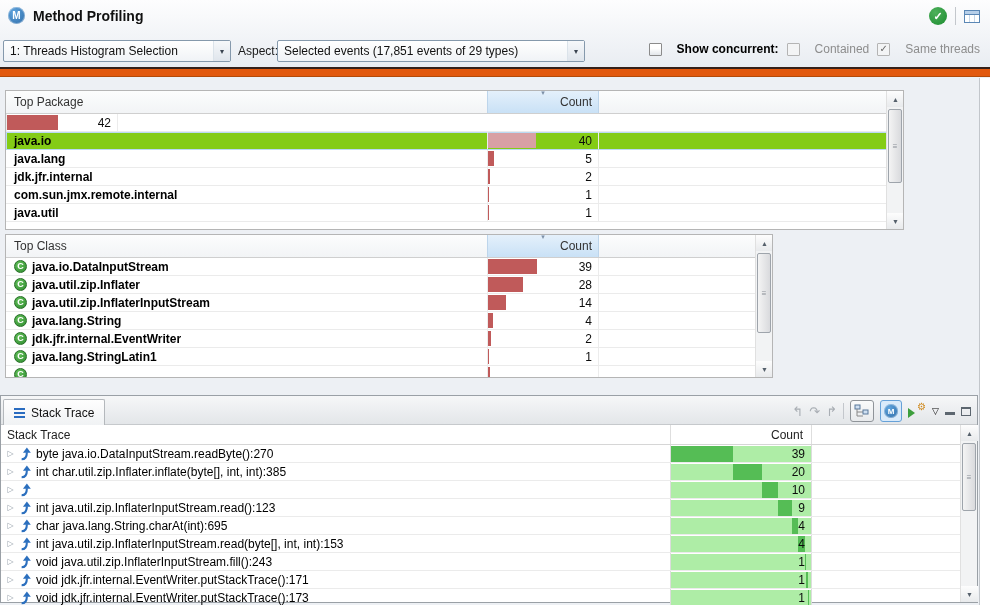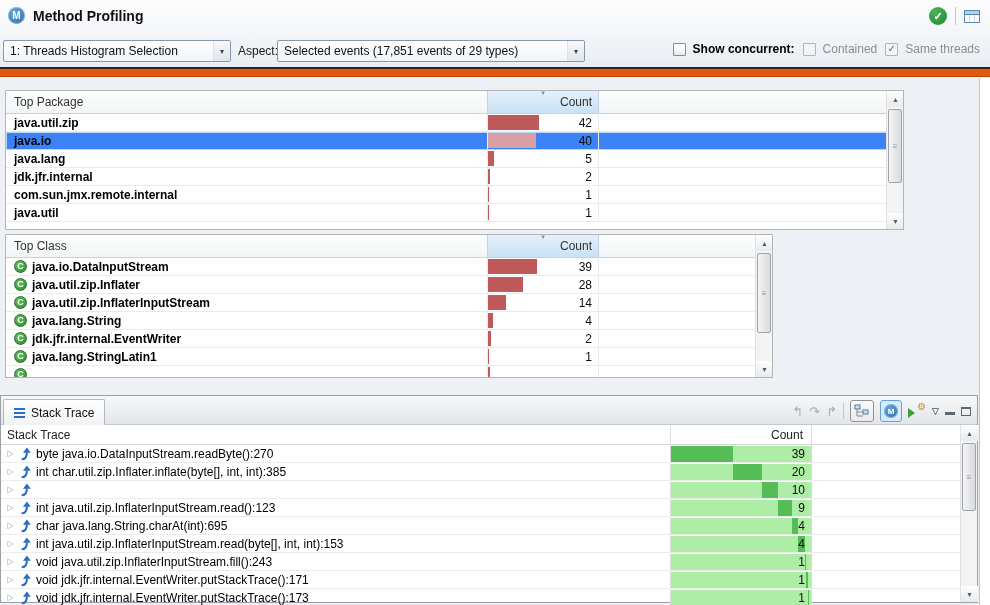--- a/index.html
+++ b/index.html
@@ -11,38 +11,38 @@
   .page-title{font-size:14px;font-weight:bold;color:#111}
   .hdr-right{position:absolute;right:10px;top:7px;display:flex;align-items:center;gap:8px}
   .ok-circle{width:18px;height:18px;border-radius:50%;background:radial-gradient(circle at 35% 30%,#4db05a,#1c8c31);color:#fff;font-size:11px;font-weight:bold;display:flex;align-items:center;justify-content:center}
   .vsep{width:1px;height:18px;background:#c3c7cc}
   
   .combo{position:absolute;height:22px;background:linear-gradient(#fff,#f0f3f6);border:1px solid #8599ac;border-radius:2px;display:flex;align-items:center;font-size:12px;color:#111;cursor:default}
   .combo .ctext{flex:1;padding:0 6px;white-space:nowrap;overflow:hidden}
   .combo .carrow{width:17px;height:100%;display:flex;align-items:center;justify-content:center;font-size:8px;color:#3a4450;border-left:1px solid #dbe3ea;background:linear-gradient(#f6f8fa,#dfe5ec)}
   .aspect-lbl{position:absolute;left:238px;top:44px;font-size:12px;color:#1a1a1a}
   .cbgroup{position:absolute;right:10px;top:42px;display:flex;align-items:center;gap:8px}
-  .cbitem{display:flex;align-items:center;gap:7px}
+  .cbitem{display:flex;align-items:center;gap:15px}
   .cb{width:13px;height:13px;border:1px solid #8b8b8b;border-radius:1px;background:linear-gradient(#fff 40%,#e2e6ea);display:flex;align-items:center;justify-content:center;font-size:10px;color:#666;line-height:1}
   .cb.dis{border-color:#b4b4b4;background:#f3f4f5}
   .cblbl{font-size:12px;color:#000;font-weight:bold}
   .cblbl.gray{color:#8d8d8d;font-weight:normal}
   
   .orange{position:absolute;left:0;top:67px;width:990px;height:10px;background:#e2590e;border-top:2px solid #35211a;border-bottom:1px solid #b34a09}
   .right-edge{position:absolute;left:979px;top:78px;width:1px;height:527px;background:#c2c6cb}
   .right-white{position:absolute;left:980px;top:78px;width:10px;height:527px;background:#fff}
   
   .tbl{position:absolute;background:#fff;border:1px solid #b5b5b5}
   .thead{display:flex;height:23px;align-items:stretch;background:linear-gradient(#fcfdfd,#f2f4f6);border-bottom:1px solid #cfcfcf;font-size:12px;color:#333}
   .nhdr{width:481px;display:flex;align-items:center;padding-left:8px}
   .count-hdr{width:112px;position:relative;display:flex;align-items:center;justify-content:flex-end;padding-right:6px;background:linear-gradient(#e4f0fb,#c9e1f6);border-left:1px solid #bdd5eb;border-right:1px solid #bdd5eb}
   .sortind{position:absolute;top:-2px;left:50%;transform:translateX(-50%);font-size:7px;color:#7d90a8}
   .hfill{flex:1}
   .trow{display:flex;height:18px;align-items:stretch;border-bottom:1px solid #ebebeb;font-size:12px;color:#000}
-  .trow.sel{background:#3b82f6;outline:1px solid #badaf3;outline-offset:-1px}
+  .trow.sel{background:#84cc16;outline:1px solid #badaf3;outline-offset:-1px}
   .ncell{width:481px;display:flex;align-items:center;padding-left:8px;font-weight:bold;white-space:nowrap;overflow:hidden;gap:5px}
   .ncell.normal{font-weight:normal;padding-left:4px;gap:3px}
   .ccell{width:112px;position:relative;border-left:1px solid #ececec;border-right:1px solid #ececec}
   .ccell.wide{width:142px;border-left:1px solid #dcdcdc;border-right:1px solid #dcdcdc}
   .rbar{position:absolute;left:0;top:1px;bottom:1px;background:#c05a5a}
   .trow.sel .rbar{background:#d8a0a4}
   .lbar{position:absolute;left:0;right:0;top:1px;bottom:0;background:#aeeda6}
   .dseg{position:absolute;top:1px;bottom:0;background:#55bd55}
   .cnum{position:absolute;right:6px;top:50%;transform:translateY(-50%);font-size:12px;color:#0c0c0c}
   .fcell{flex:1}
@@ -128,23 +128,20 @@
   <div class="thead">
     <div class="nhdr">Top Package</div>
     <div class="count-hdr">
       <span class="sortind">▾</span>
       <span>Count</span>
     </div>
     <div class="hfill"></div>
   </div>
   <div>
       <div class="trow">
-        <div class="ncell">
-          <span>java.util.zip</span>
-        </div>
         <div class="ccell">
           <div class="rbar" style="width: 46.1538%;"></div>
           <span class="cnum">42</span>
         </div>
         <div class="fcell"></div>
       </div>
       <div class="trow sel">
         <div class="ncell">
           <span>java.io</span>
         </div>

